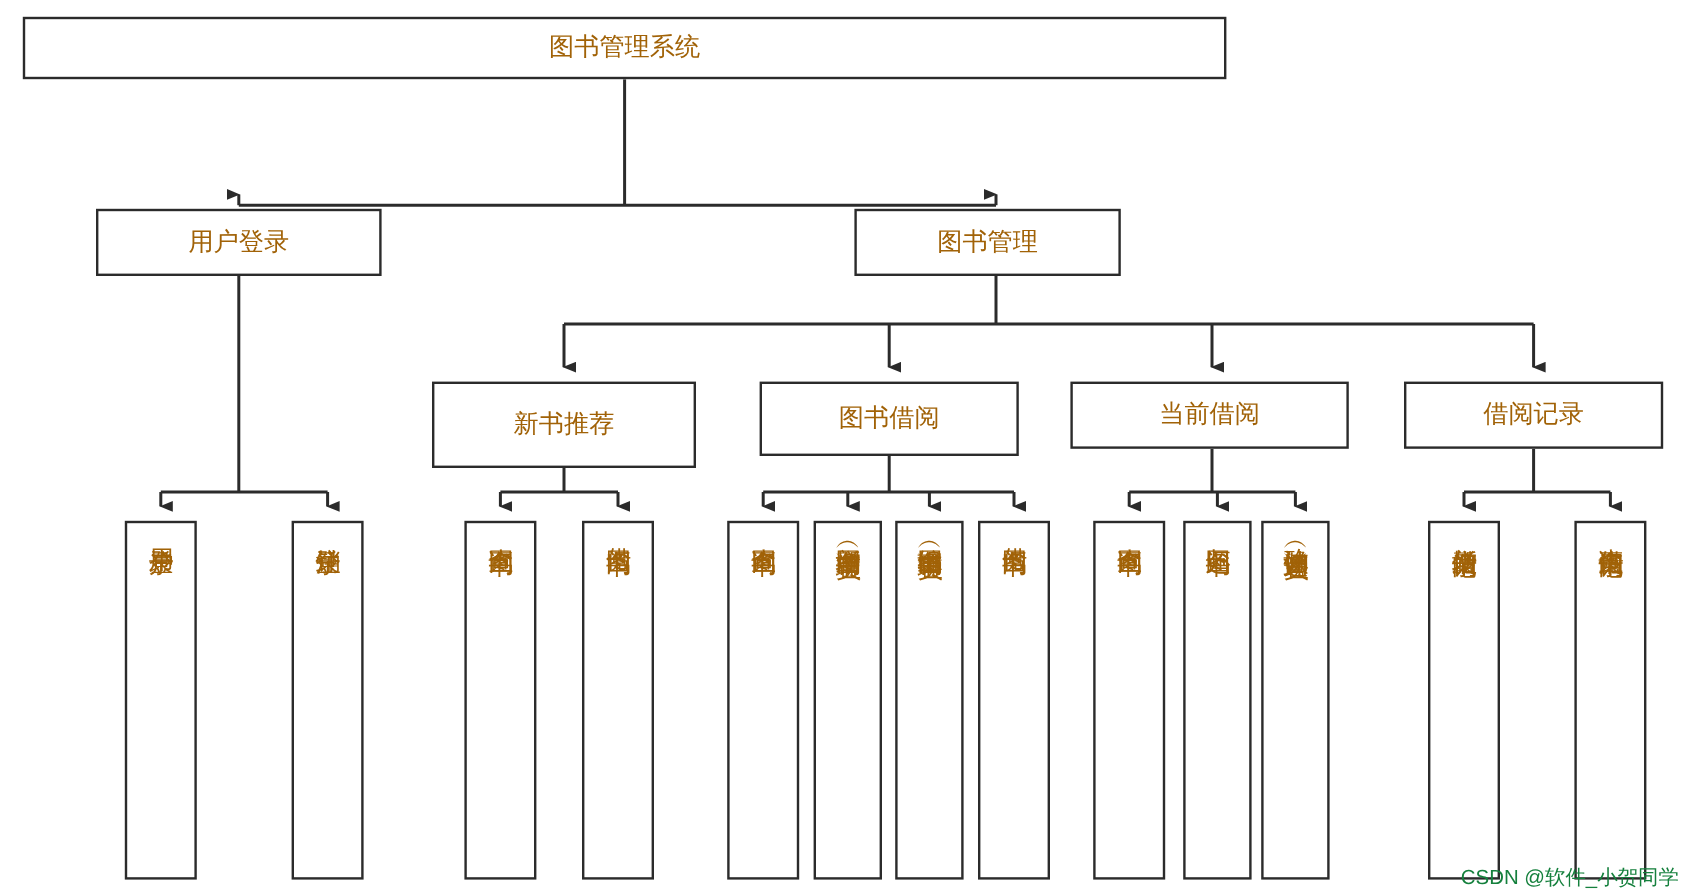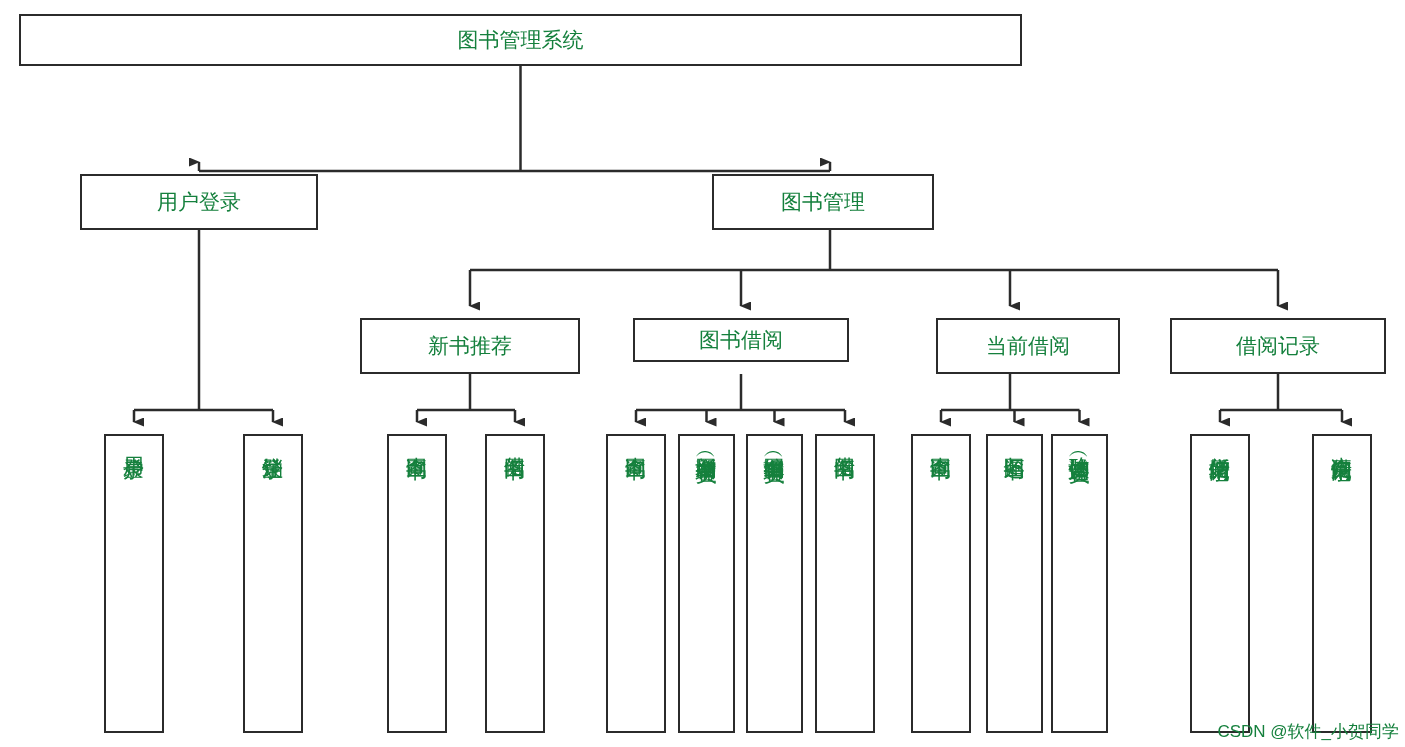--- a/index.html
+++ b/index.html
@@ -28,21 +28,21 @@
     position: absolute;
     box-sizing: border-box;
     background: #ffffff;
     border: 2.5px solid #2b2b2b;
     display: flex;
     align-items: center;
     justify-content: center;
     z-index: 2;
   }
   .node-label {
-    color: #15803d;
+    color: #a16207;
     text-align: center;
     line-height: 1.12;
     white-space: nowrap;
   }
   .node.horizontal .node-label {
     font-size: 21px;
     writing-mode: horizontal-tb;
   }
   .node.vertical {
     align-items: flex-start;
@@ -117,27 +117,27 @@
   <div id="nodes-layer">
       <div class="node horizontal" style="left: 19px; top: 14px; width: 1003px; height: 52px;">
         <span class="node-label">图书管理系统</span>
       </div>
       <div class="node horizontal" style="left: 80px; top: 174px; width: 238px; height: 56px;">
         <span class="node-label">用户登录</span>
       </div>
       <div class="node horizontal" style="left: 712px; top: 174px; width: 222px; height: 56px;">
         <span class="node-label">图书管理</span>
       </div>
-      <div class="node horizontal" style="left: 360px; top: 318px; width: 220px; height: 56px;">
+      <div class="node horizontal" style="left: 360px; top: 318px; width: 220px; height: 72px;">
         <span class="node-label">新书推荐</span>
       </div>
-      <div class="node horizontal" style="left: 633px; top: 318px; width: 216px; height: 44px;">
+      <div class="node horizontal" style="left: 633px; top: 318px; width: 216px; height: 62px;">
         <span class="node-label">图书借阅</span>
       </div>
-      <div class="node horizontal" style="left: 936px; top: 318px; width: 184px; height: 56px;">
+      <div class="node horizontal" style="left: 892px; top: 318px; width: 232px; height: 56px;">
         <span class="node-label">当前借阅</span>
       </div>
       <div class="node horizontal" style="left: 1170px; top: 318px; width: 216px; height: 56px;">
         <span class="node-label">借阅记录</span>
       </div>
       <div class="node vertical" style="left: 104px; top: 434px; width: 60px; height: 299px;">
         <span class="node-label">用户登录</span>
       </div>
       <div class="node vertical" style="left: 243px; top: 434px; width: 60px; height: 299px;">
         <span class="node-label">注销登录</span>

